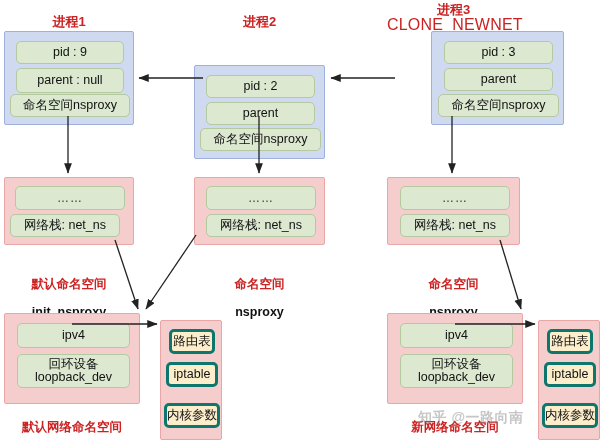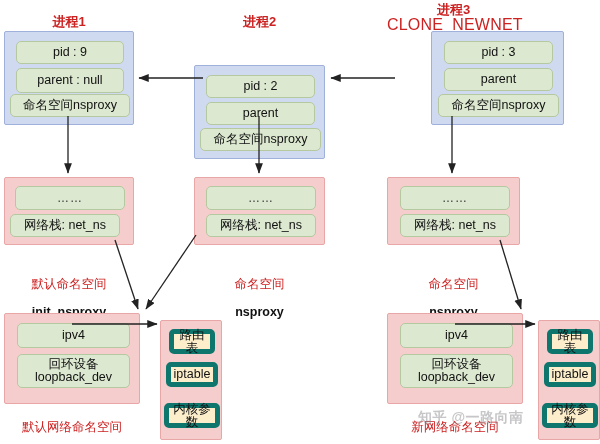--- a/index.html
+++ b/index.html
@@ -56,38 +56,38 @@
     align-items: center;
     justify-content: center;
     text-align: center;
     font-size: 12.5px;
     color: #111111;
     line-height: 13px;
     white-space: pre-line;
   }
   .cell.yellow {
     background: #fdeecb;
-    border: 5px solid #0f766e;
+    border: 3px solid #0f766e;
   }
   .cell.dots {
     color: #333333;
     font-size: 12px;
     letter-spacing: 1px;
   }
   .caption {
     position: absolute;
     text-align: center;
     font-size: 12.5px;
     line-height: 14px;
     color: #cc2222;
     white-space: pre-line;
   }
   .caption .b {
     display: block;
-    font-weight: normal;
+    font-weight: bold;
   }
   .caption .n {
     display: block;
     font-weight: bold;
     color: #111111;
   }
   svg.arrows {
     position: absolute;
     left: 0;
     top: 0;

